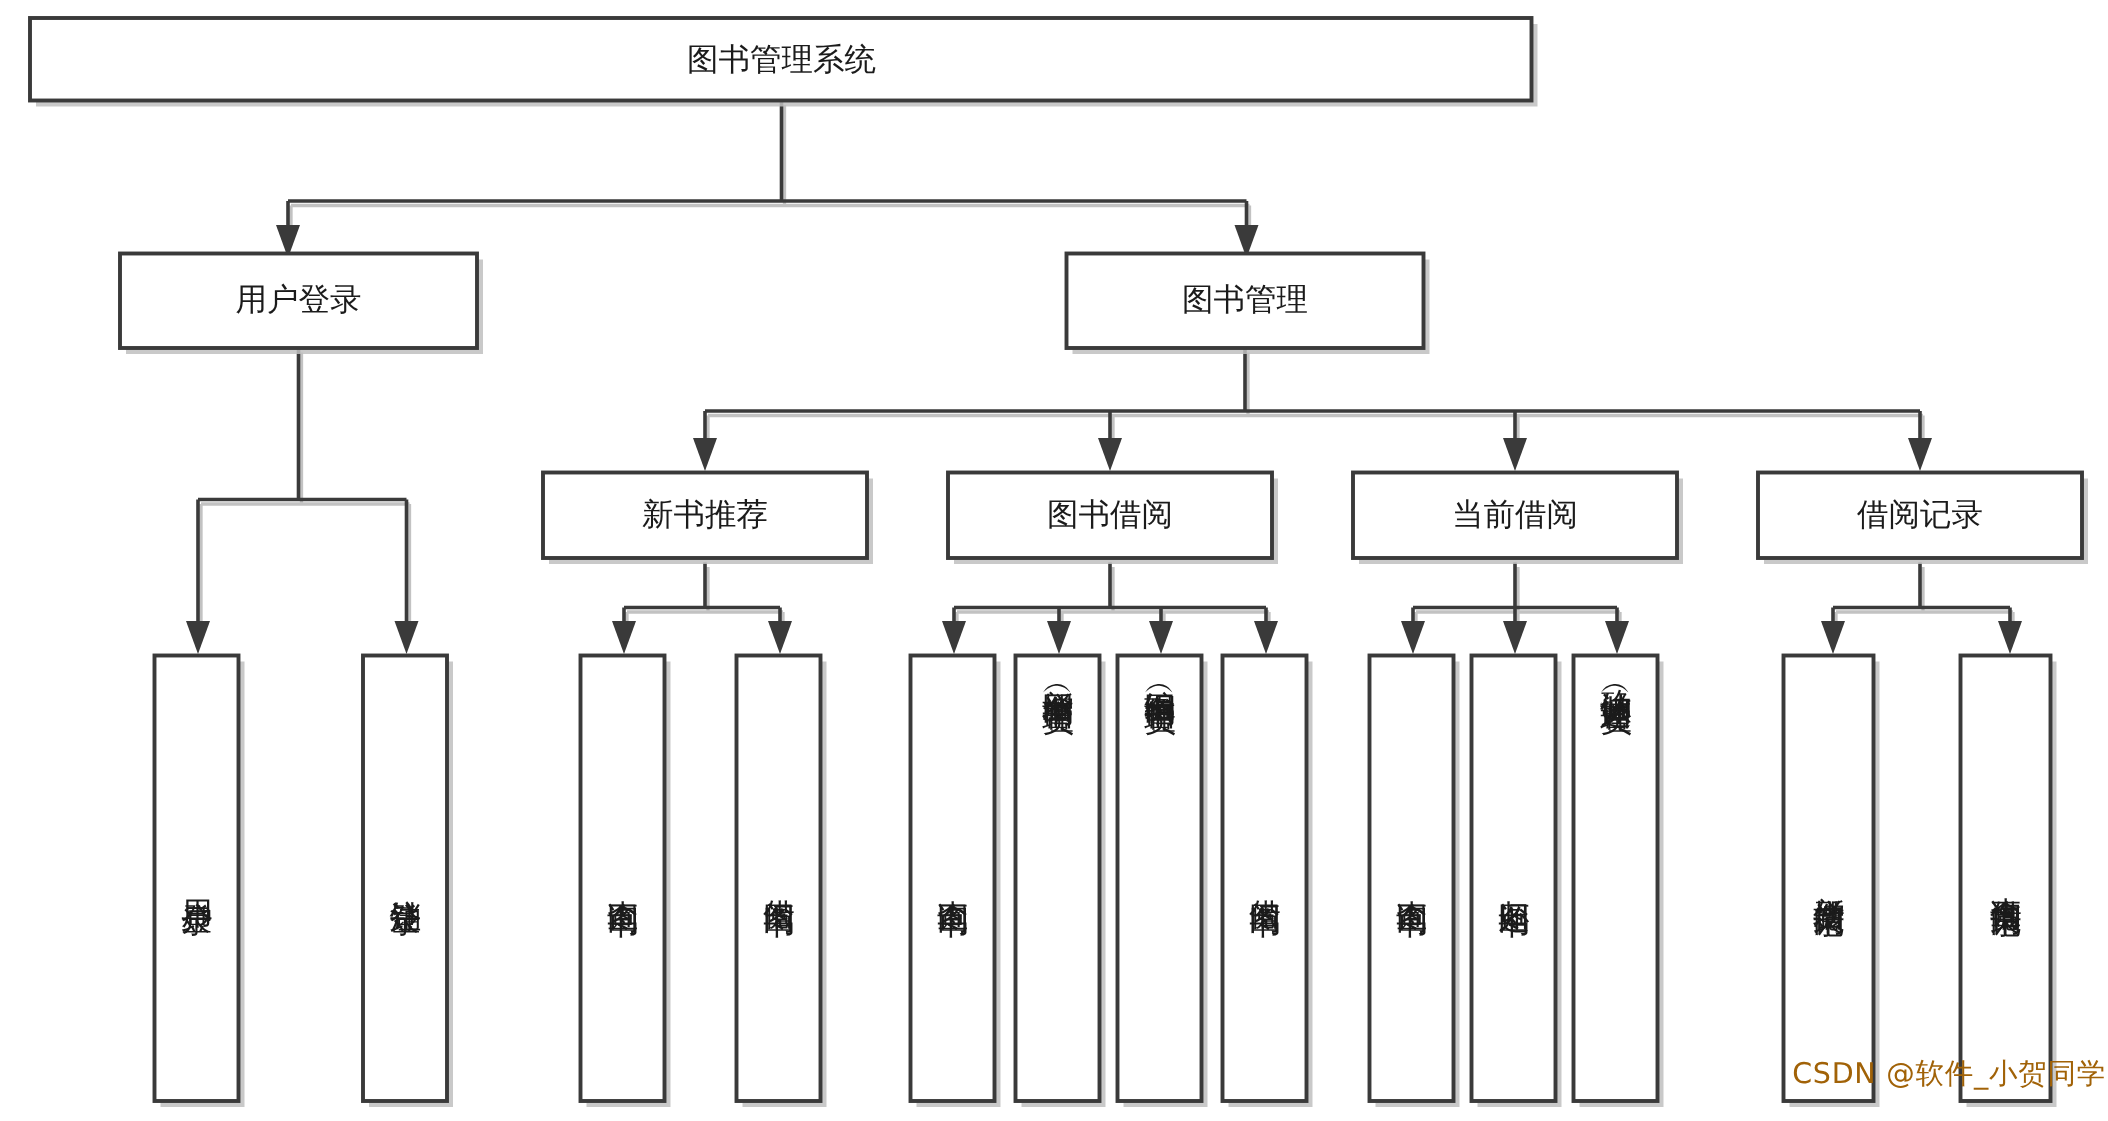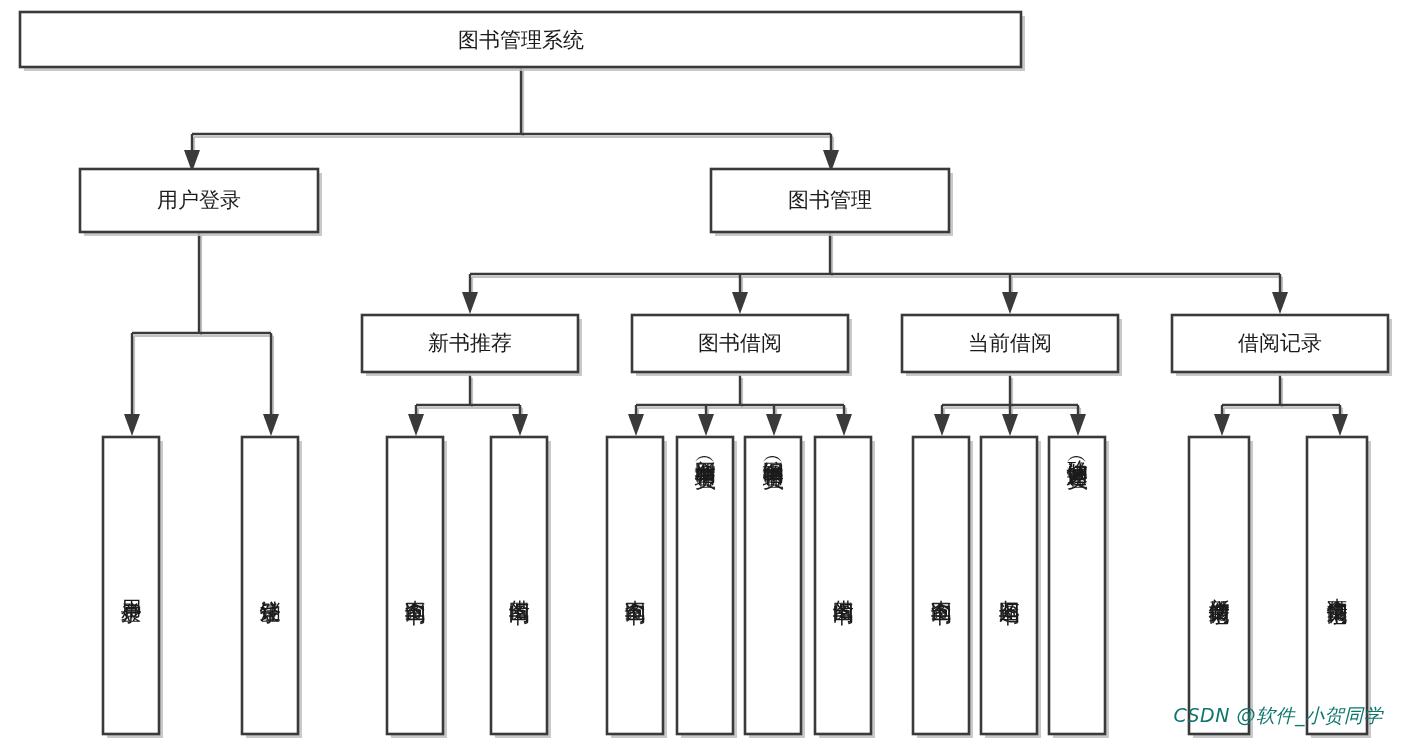--- a/index.html
+++ b/index.html
@@ -71,28 +71,27 @@
     text-orientation: upright;
     font-family: "DejaVu Sans", "Liberation Sans", sans-serif;
     font-size: 21px;
     line-height: 1.08;
     letter-spacing: 1.5px;
     color: #1b1b1b;
     white-space: nowrap;
   }
   #watermark {
     position: absolute;
-    right: 22px;
+    right: 1px;
     bottom: 6px;
     font-family: "DejaVu Sans", "Liberation Sans", sans-serif;
     font-size: 19px;
-    color: #0f766e;
+    color: #a16207;
     letter-spacing: 0.5px;
     white-space: nowrap;
-    font-style: italic;
   }
 </style>
 </head>
 <body>
 
 <div id="diagram-root">
 
   <svg id="tree-canvas" viewBox="0 0 1405 747" xmlns="http://www.w3.org/2000/svg">
 
     <g>

